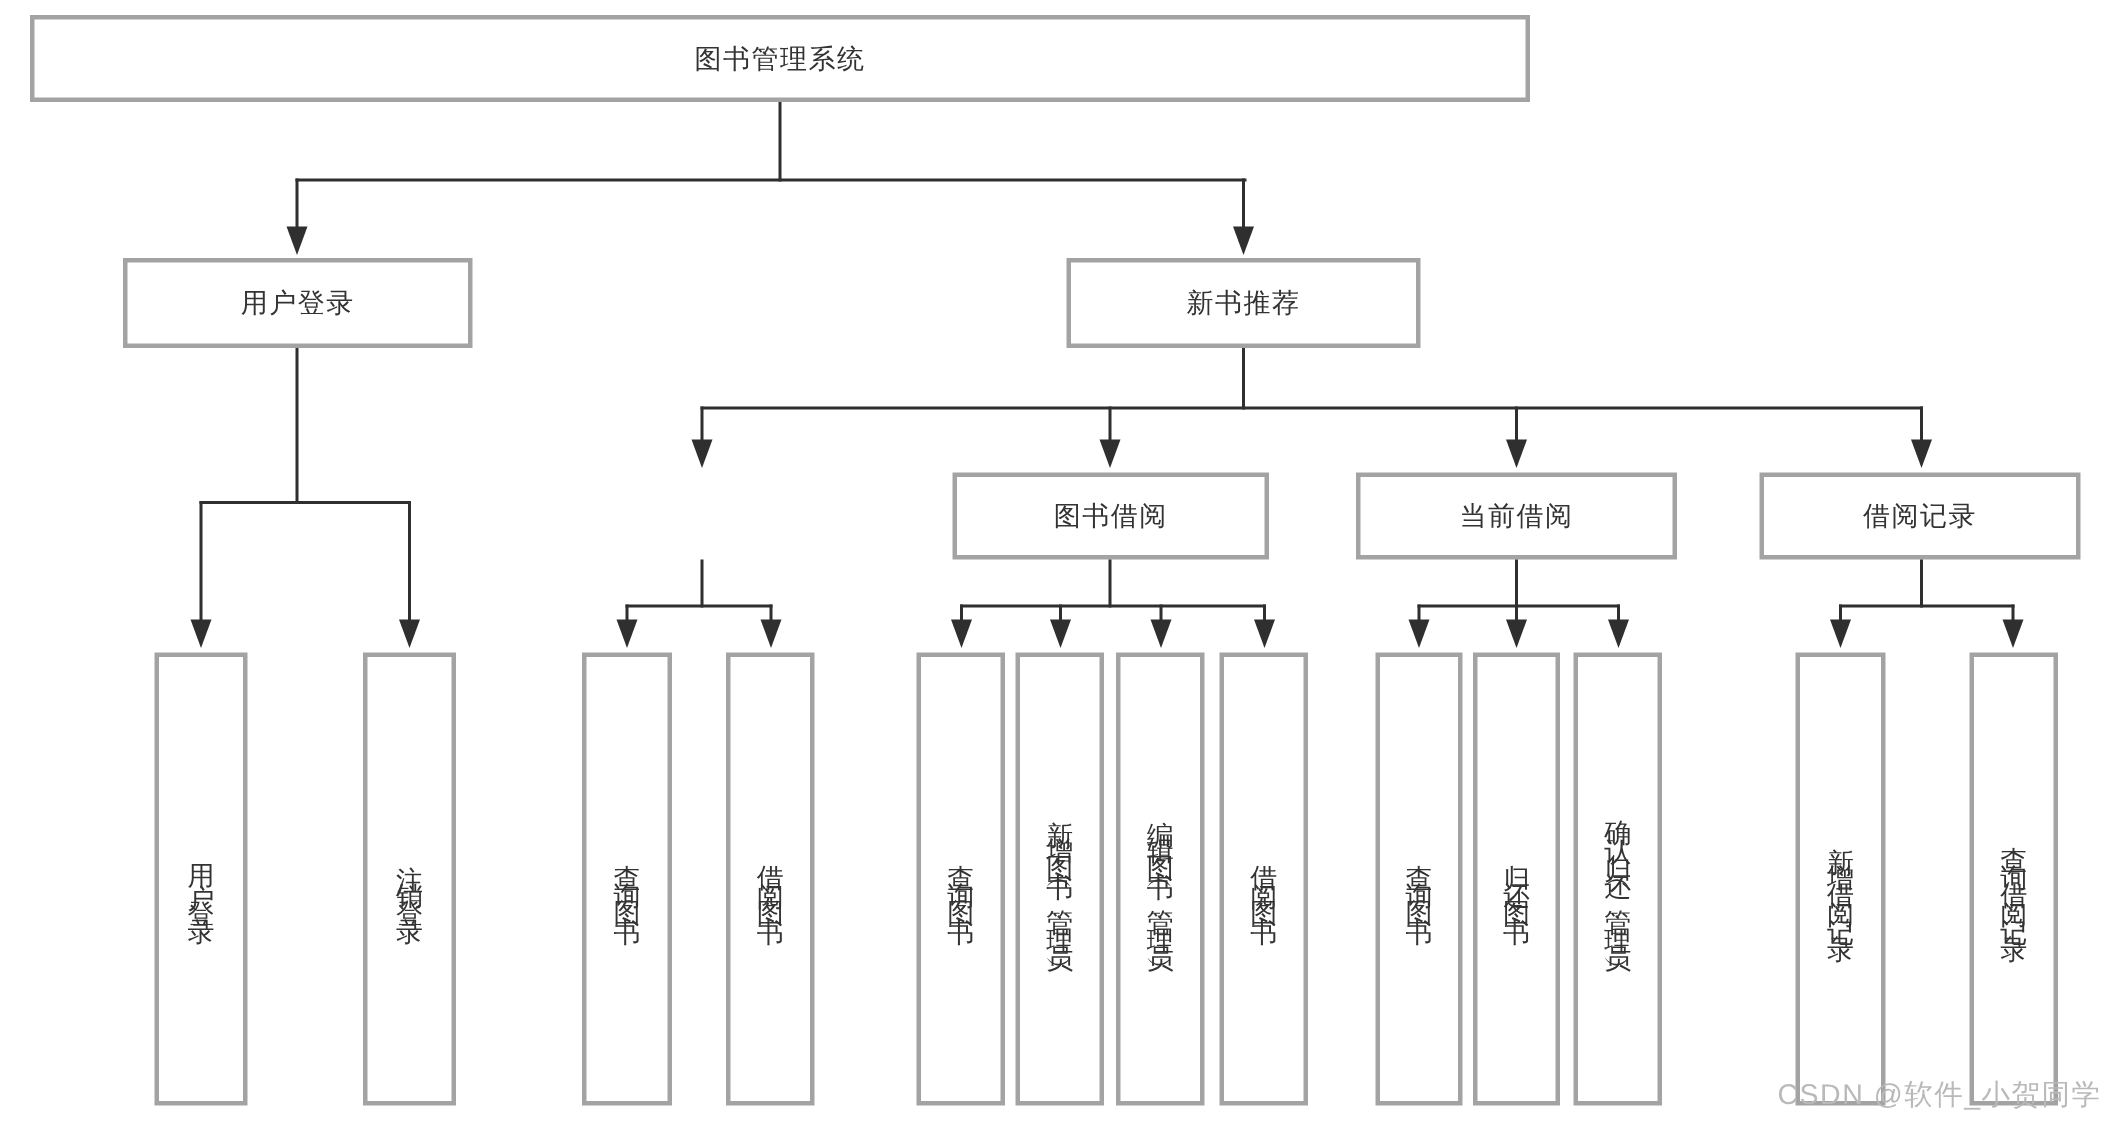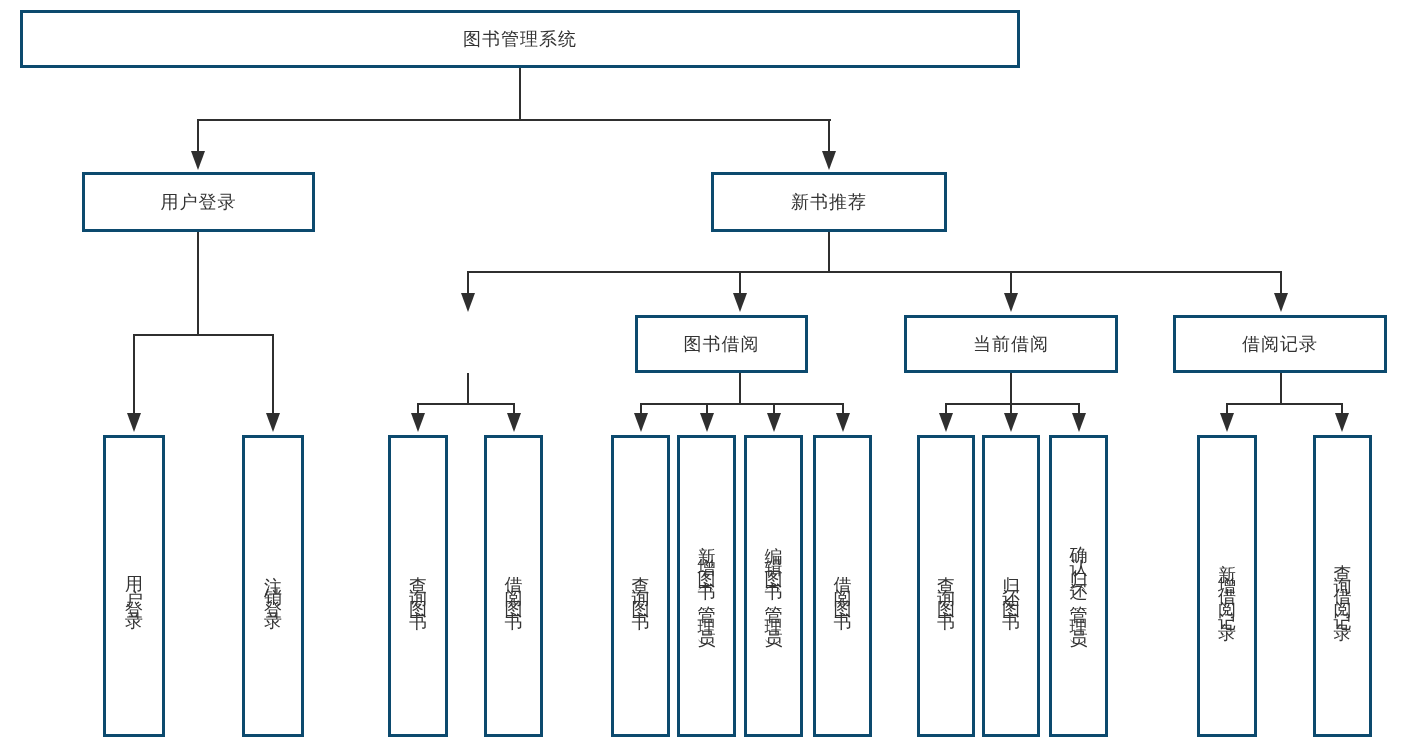--- a/index.html
+++ b/index.html
@@ -9,21 +9,21 @@
     position: relative;
     width: 1405px;
     height: 747px;
     background: #ffffff;
     overflow: hidden;
   }
   
   .hbox, .vbox {
     position: absolute;
     background: #ffffff;
-    border: 3px solid #0c4a6e;
+    border: 3px solid #a3a3a3;
     display: flex;
     align-items: center;
     justify-content: center;
     color: #333333;
   }
   .hbox span {
     font-size: 18px;
     letter-spacing: 1px;
     white-space: nowrap;
   }
@@ -95,21 +95,21 @@
   <div class="line hline" style="left:467px; top:271px; width:815px;"></div>
   <div class="line vline" style="left:467px; top:271px; height:24px;"></div>
   <div class="arrow" style="left:461px; top:293px;"></div>
   <div class="line vline" style="left:739px; top:271px; height:24px;"></div>
   <div class="arrow" style="left:733px; top:293px;"></div>
   <div class="line vline" style="left:1010px; top:271px; height:24px;"></div>
   <div class="arrow" style="left:1004px; top:293px;"></div>
   <div class="line vline" style="left:1280px; top:271px; height:24px;"></div>
   <div class="arrow" style="left:1274px; top:293px;"></div>
 
-  <div class="hbox" style="left:635px; top:315px; width:173px; height:58px;">
+  <div class="hbox" style="left:635px; top:315px; width:211px; height:58px;">
     <span>图书借阅</span>
   </div>
   <div class="hbox" style="left:904px; top:315px; width:214px; height:58px;">
     <span>当前借阅</span>
   </div>
   <div class="hbox" style="left:1173px; top:315px; width:214px; height:58px;">
     <span>借阅记录</span>
   </div>
 
   <div class="line vline" style="left:467px; top:373px; height:32px;"></div>
@@ -183,14 +183,15 @@
     <span>确认归还（管理员）</span>
   </div>
 
   <div class="vbox" style="left:1197px; top:435px; width:60px; height:302px;">
     <span>新增借阅记录</span>
   </div>
   <div class="vbox" style="left:1313px; top:435px; width:59px; height:302px;">
     <span>查询借阅记录</span>
   </div>
 
+  <div class="watermark">CSDN @软件_小贺同学</div>
 
 </div>
 
 </body></html>

